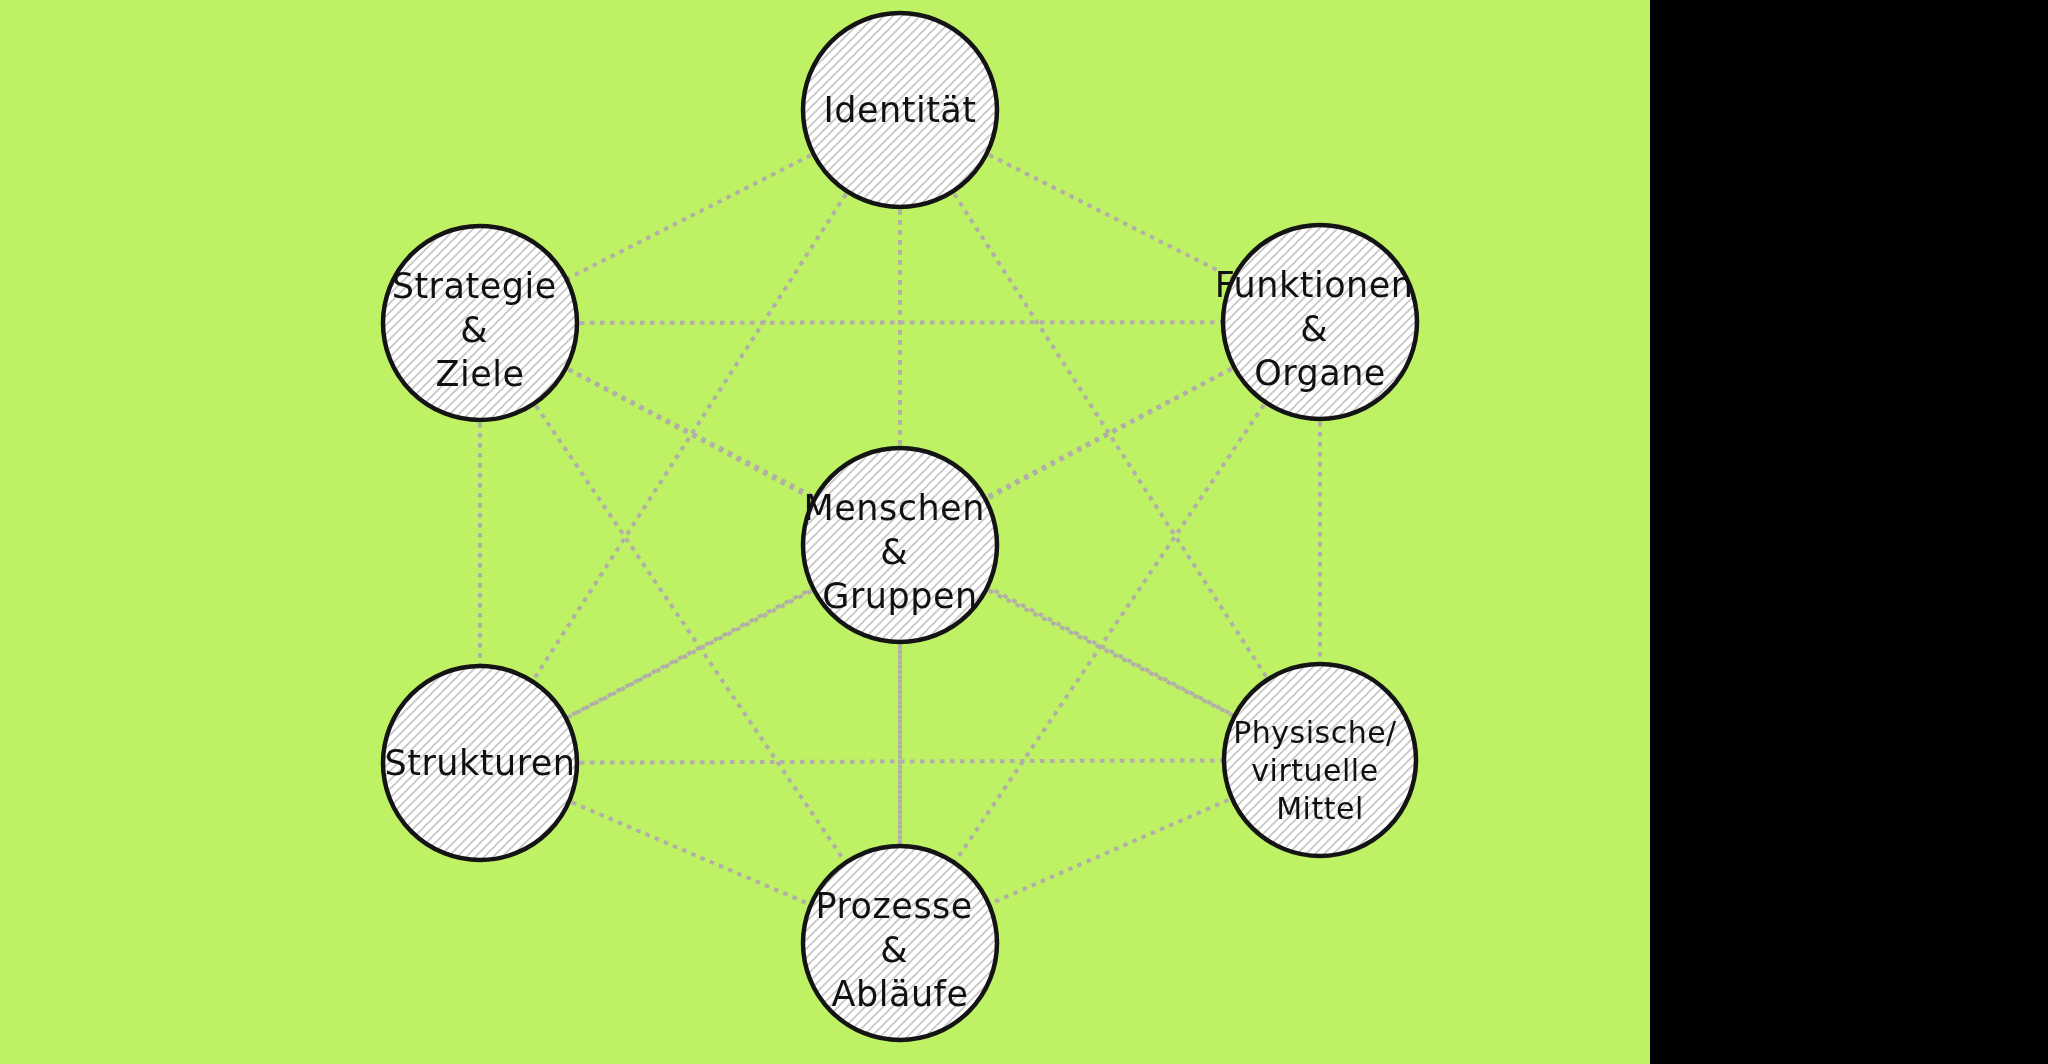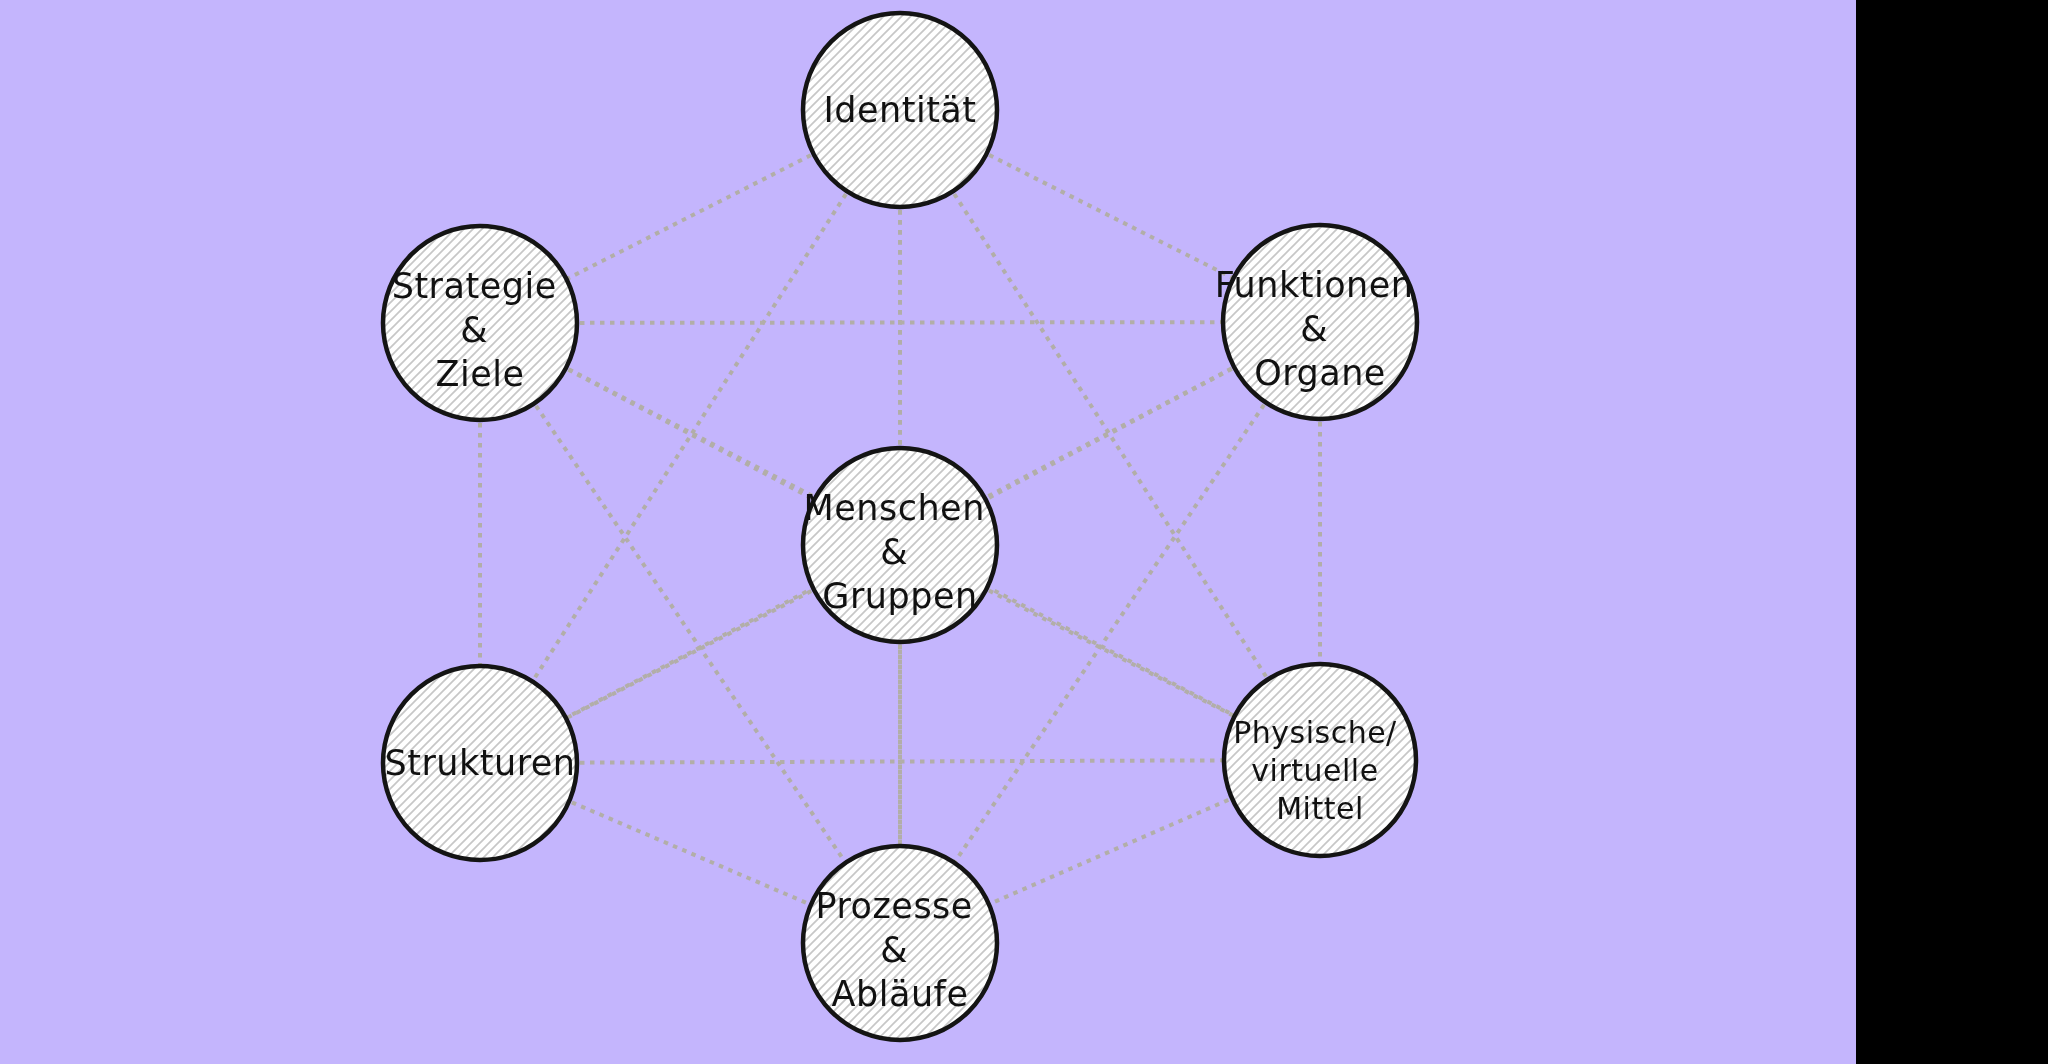--- a/index.html
+++ b/index.html
@@ -5,23 +5,23 @@
   html, body {
     margin: 0;
     padding: 0;
     background: #000000;
     width: 2048px;
     height: 1064px;
     overflow: hidden;
   }
   .canvas-wrap {
     position: relative;
-    width: 1856px;
+    width: 1650px;
     height: 1064px;
-    background: #c4b5fd;
+    background: #bef264;
   }
   svg { display: block; }
   .edge {
     stroke: #b2aea8;
     stroke-width: 4;
     stroke-dasharray: 4.5 5.5;
     stroke-linecap: butt;
     fill: none;
   }
   .node-circle {

